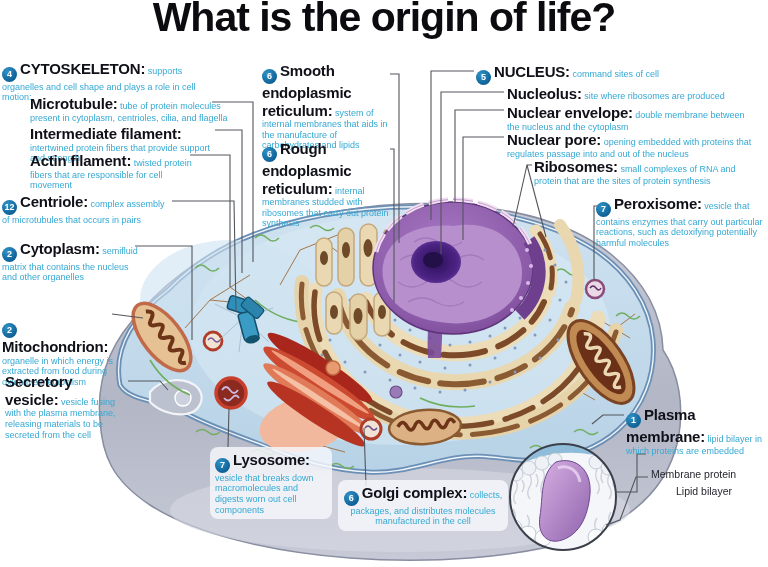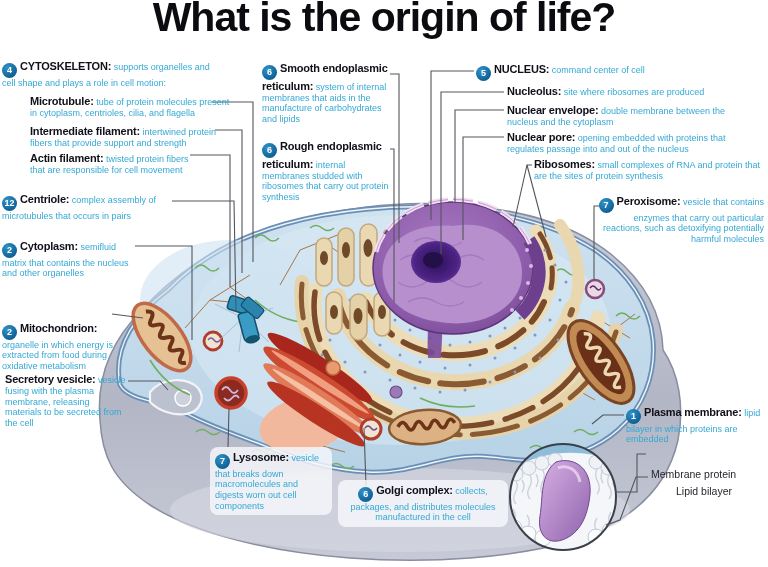--- a/index.html
+++ b/index.html
@@ -2,21 +2,21 @@
 <html><head>
 <meta charset="utf-8">
 <style>
   html,body{margin:0;padding:0;background:#fff;}
   #stage{position:relative;width:768px;height:567px;background:#fff;overflow:hidden;
          font-family:"Liberation Sans",sans-serif;}
   #cell-svg{position:absolute;left:0;top:0;z-index:1;}
   h1.title{position:absolute;left:0;top:-6px;width:768px;margin:0;text-align:center;
            font-size:41px;font-weight:600;color:#0c0c10;letter-spacing:-1px;z-index:3;}
   .lbl{position:absolute;z-index:4;font-size:9px;line-height:1.18;color:#35a9d4;}
-  .lbl b{color:#101019;font-size:11px;letter-spacing:-0.2px;}
+  .lbl b{color:#101019;font-size:15px;letter-spacing:-0.2px;}
   .badge{display:inline-flex;align-items:center;justify-content:center;
          width:15px;height:15px;border-radius:50%;
          background:radial-gradient(circle at 35% 30%,#2f93c8,#0d5e93 75%);
          color:#fff;font-size:9px;font-weight:bold;vertical-align:-3px;margin-right:3px;}
   .badge:empty{display:none;}
   .boxed{background:rgba(246,248,251,0.82);border-radius:8px;padding:4px 5px;}
   .plain{color:#26262e;font-size:10.5px;}
 </style>
 </head>
 <body>
@@ -376,21 +376,21 @@
     <span>system of internal membranes that aids in the manufacture of carbohydrates and lipids</span>
   </div>
 
   <div class="lbl" style="left:262px;top:140px;width:130px;">
     <span class="badge">6</span><b>Rough endoplasmic reticulum:</b>
     <span>internal membranes studded with ribosomes that carry out protein synthesis</span>
   </div>
 
   <div class="lbl" style="left:476px;top:63px;width:288px;">
     <span class="badge">5</span><b>NUCLEUS:</b>
-    <span>command center of cell</span>
+    <span>command sites of cell</span>
   </div>
 
   <div class="lbl" style="left:507px;top:85px;width:255px;">
     <b>Nucleolus:</b>
     <span>site where ribosomes are produced</span>
   </div>
 
   <div class="lbl" style="left:507px;top:104px;width:250px;">
     <b>Nuclear envelope:</b>
     <span>double membrane between the nucleus and the cytoplasm</span>
@@ -399,21 +399,21 @@
   <div class="lbl" style="left:507px;top:131px;width:256px;">
     <b>Nuclear pore:</b>
     <span>opening embedded with proteins that regulates passage into and out of the nucleus</span>
   </div>
 
   <div class="lbl" style="left:534px;top:158px;width:230px;">
     <b>Ribosomes:</b>
     <span>small complexes of RNA and protein that are the sites of protein synthesis</span>
   </div>
 
-  <div class="lbl" style="left:596px;top:195px;width:168px;text-align:right;">
+  <div class="lbl" style="left:596px;top:195px;width:168px;">
     <span class="badge">7</span><b>Peroxisome:</b>
     <span>vesicle that contains enzymes that carry out particular reactions, such as detoxifying potentially harmful molecules</span>
   </div>
 
   <div class="lbl" style="left:626px;top:406px;width:138px;">
     <span class="badge">1</span><b>Plasma membrane:</b>
     <span>lipid bilayer in which proteins are embedded</span>
   </div>
 
   <div class="lbl plain" style="left:676px;top:446px;width:110px;margin-top:39px;">

